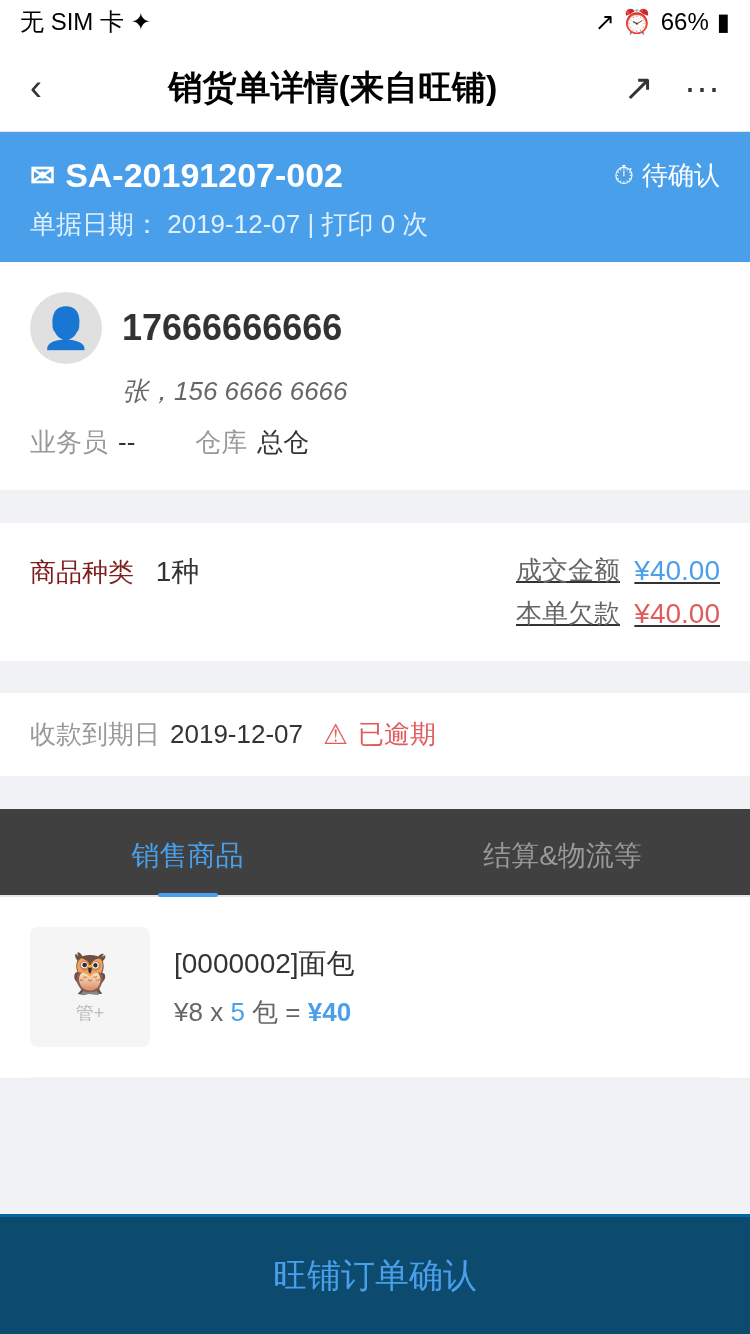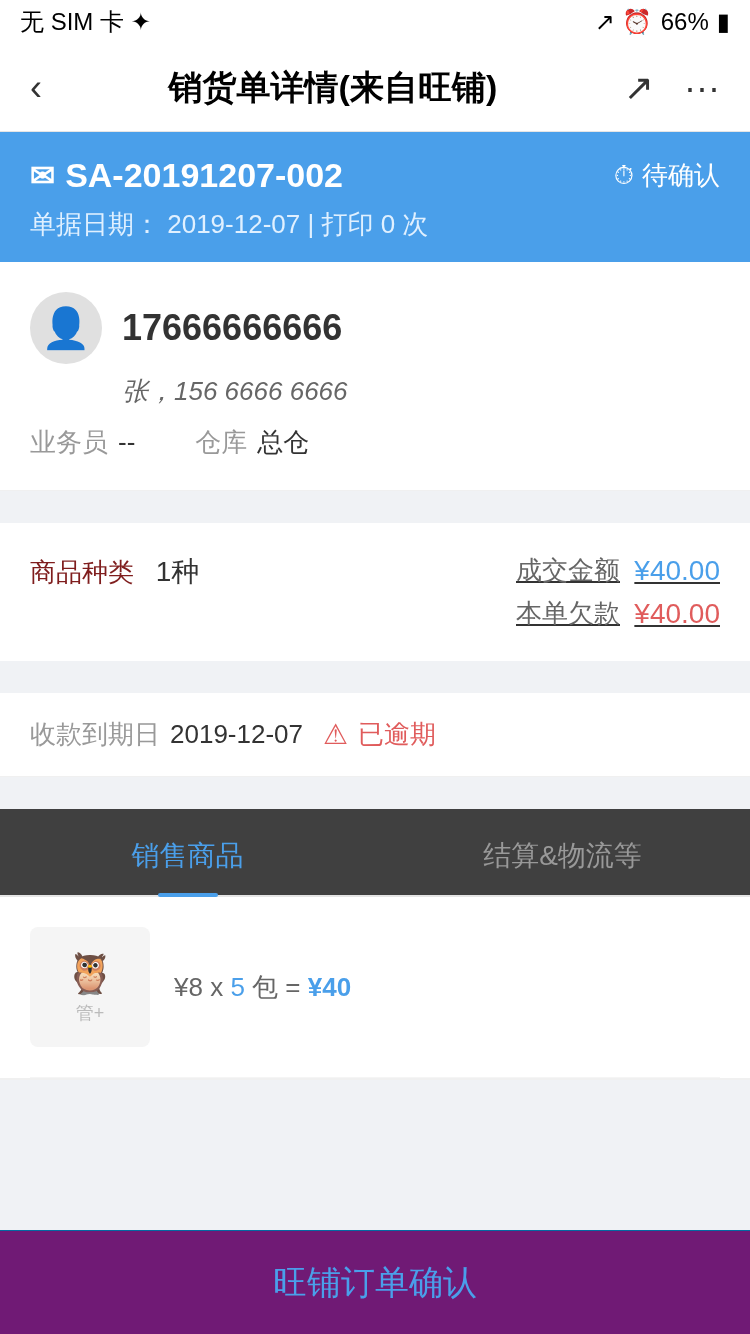--- a/index.html
+++ b/index.html
@@ -262,23 +262,23 @@
 
     
     .spacer { height: 160px; background: #f0f2f5; }
 
     
     .bottom-bar {
       position: fixed;
       bottom: 0;
       left: 0;
       width: 750px;
-      height: 104px;
-      background: #701a75;
-      border-top: 1px solid #0369a1;
+      height: 120px;
+      background: #0c4a6e;
+      border-top: 3px solid #0369a1;
       display: flex;
       align-items: center;
       justify-content: center;
     }
     .confirm-btn {
       font-size: 34px;
       color: #4a9fea;
       font-weight: 500;
       cursor: pointer;
       border: none;
@@ -393,20 +393,21 @@
 
   <div class="product-list">
     <div class="product-item">
       <div class="product-thumb">
         <div class="product-thumb-inner">
           <span class="owl-icon">🦉</span>
           <span class="owl-plus">管+</span>
         </div>
       </div>
       <div class="product-info">
+        <div class="product-name">[0000002]面包</div>
         <div class="product-price">
           <span>¥8</span>
           <span> x </span>
           <span class="qty">5</span>
           <span>包</span>
           <span> = </span>
           <span class="total">¥40</span>
         </div>
       </div>
     </div>

